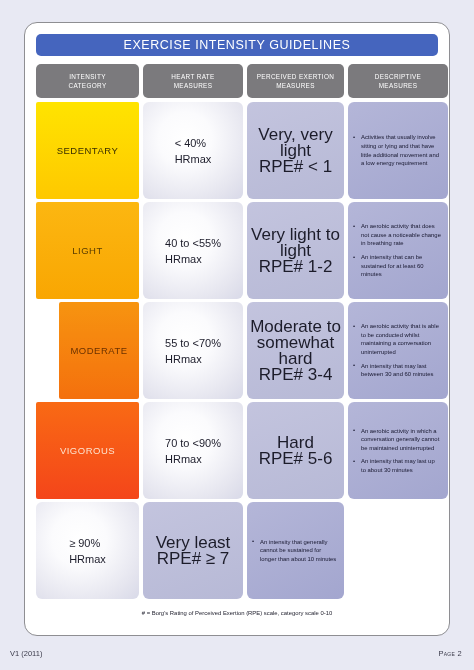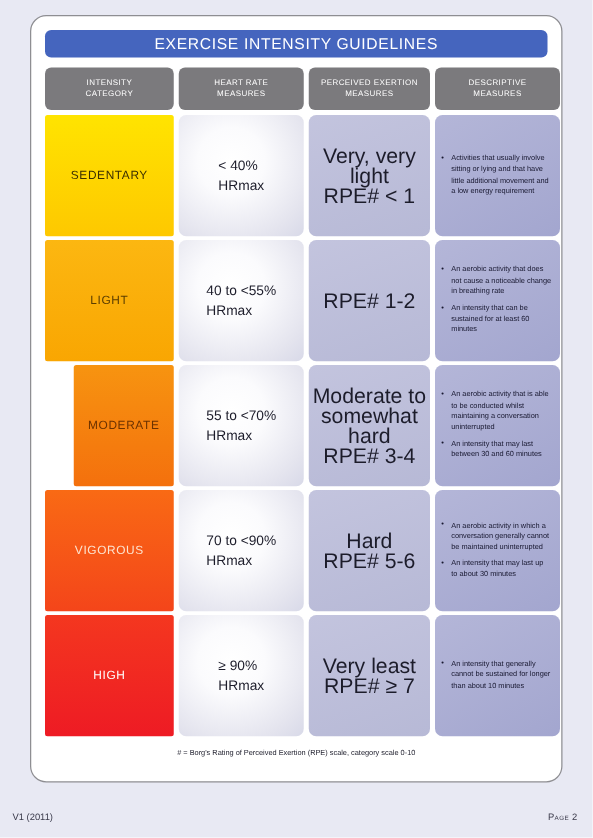--- a/index.html
+++ b/index.html
@@ -13,21 +13,21 @@
   body {
     background: #e8e9f3;
     font-family: "Liberation Sans", sans-serif;
     position: relative;
   }
 
   
   #card {
     position: absolute;
     left: 24px;
-    top: 12px;
+    top: 22px;
     width: 426px;
     height: 614px;
     background: #ffffff;
     border: 1.4px solid #8e8e92;
     border-radius: 13px;
     padding: 11px 11px 0 11px;
   }
 
   
   #title-bar {
@@ -211,20 +211,21 @@
           <span>LIGHT</span>
         </div>
         <div class="cell hr-cell">
           <div>
             <div>40 to &lt;55%</div>
             <div>HRmax</div>
           </div>
         </div>
         <div class="cell rpe-cell">
           <div>
+            <div>Very light to light</div>
             <div>RPE# 1-2</div>
           </div>
         </div>
         <div class="cell desc-cell">
           <ul>
             <li>An aerobic activity that does not cause a noticeable change in breathing rate</li>
             <li>An intensity that can be sustained for at least 60 minutes</li>
           </ul>
         </div>
       </div>
@@ -269,23 +270,20 @@
           </div>
         </div>
         <div class="cell desc-cell">
           <ul>
             <li>An aerobic activity in which a conversation generally cannot be maintained uninterrupted</li>
             <li>An intensity that may last up to about 30 minutes</li>
           </ul>
         </div>
       </div>
       <div class="grid-row data-row">
-        <div class="cell cat-cell" style="background: linear-gradient(rgb(244, 55, 31) 0%, rgb(238, 27, 36) 100%); color: rgb(255, 255, 255);">
-          <span>HIGH</span>
-        </div>
         <div class="cell hr-cell">
           <div>
             <div>≥ 90%</div>
             <div>HRmax</div>
           </div>
         </div>
         <div class="cell rpe-cell">
           <div>
             <div>Very least</div>
             <div>RPE# ≥ 7</div>

